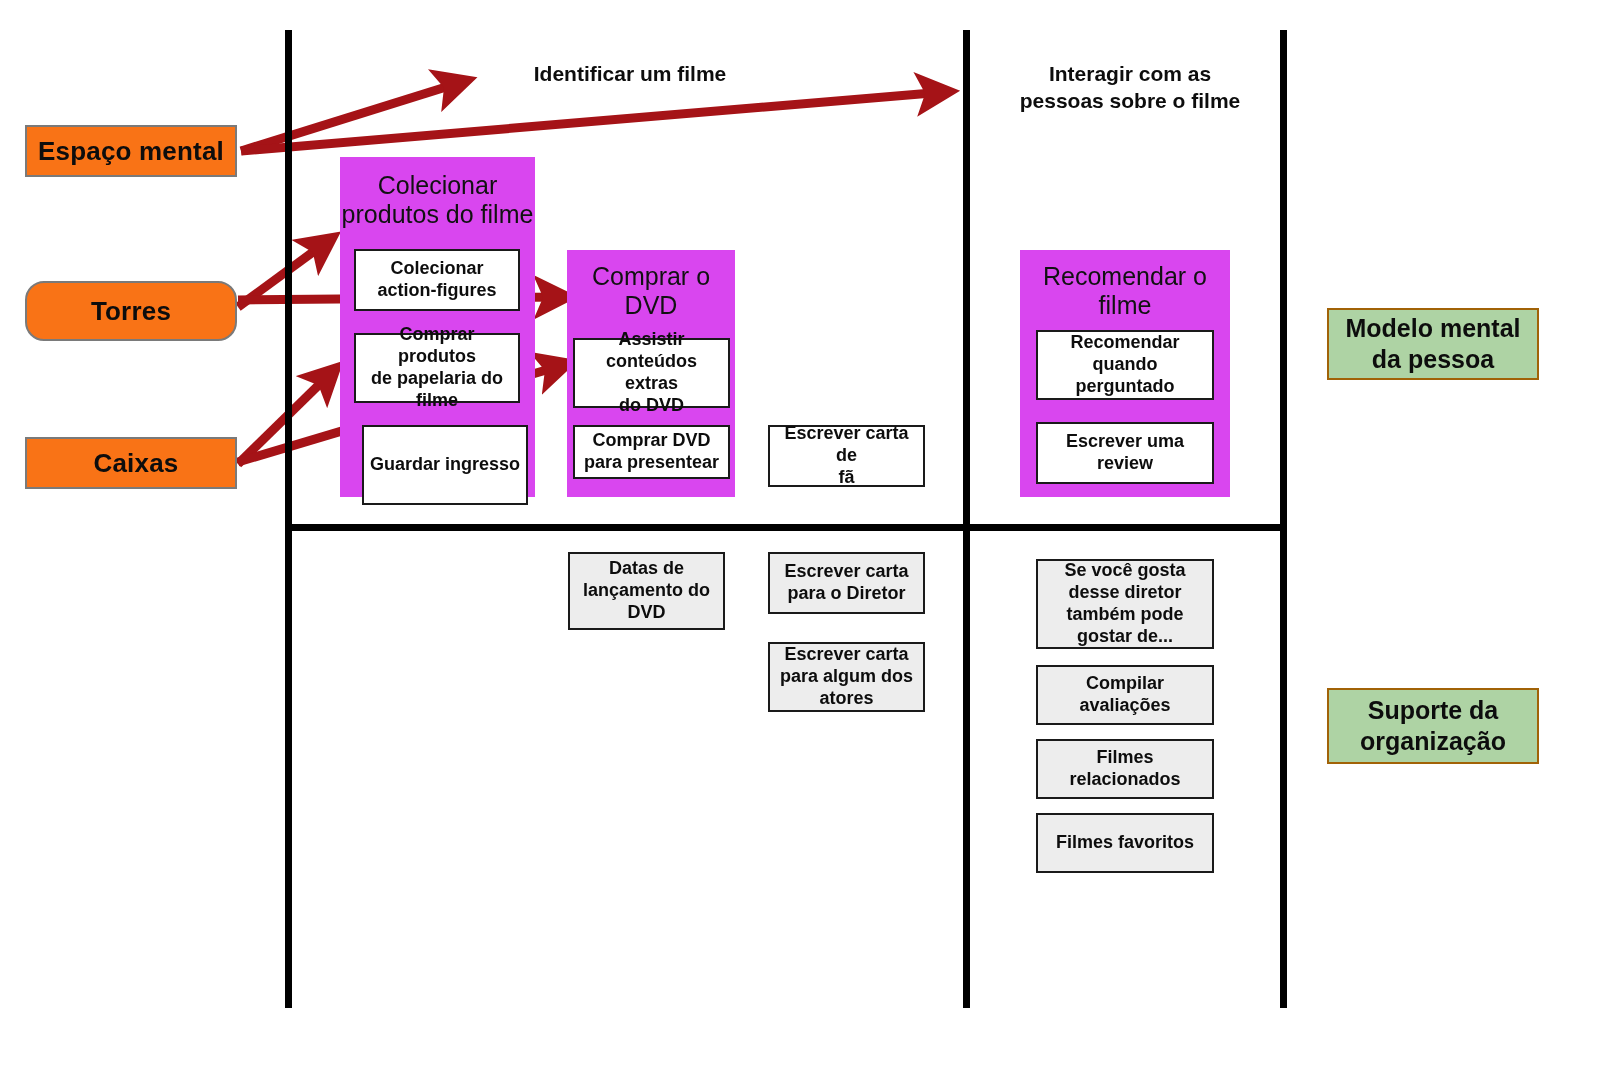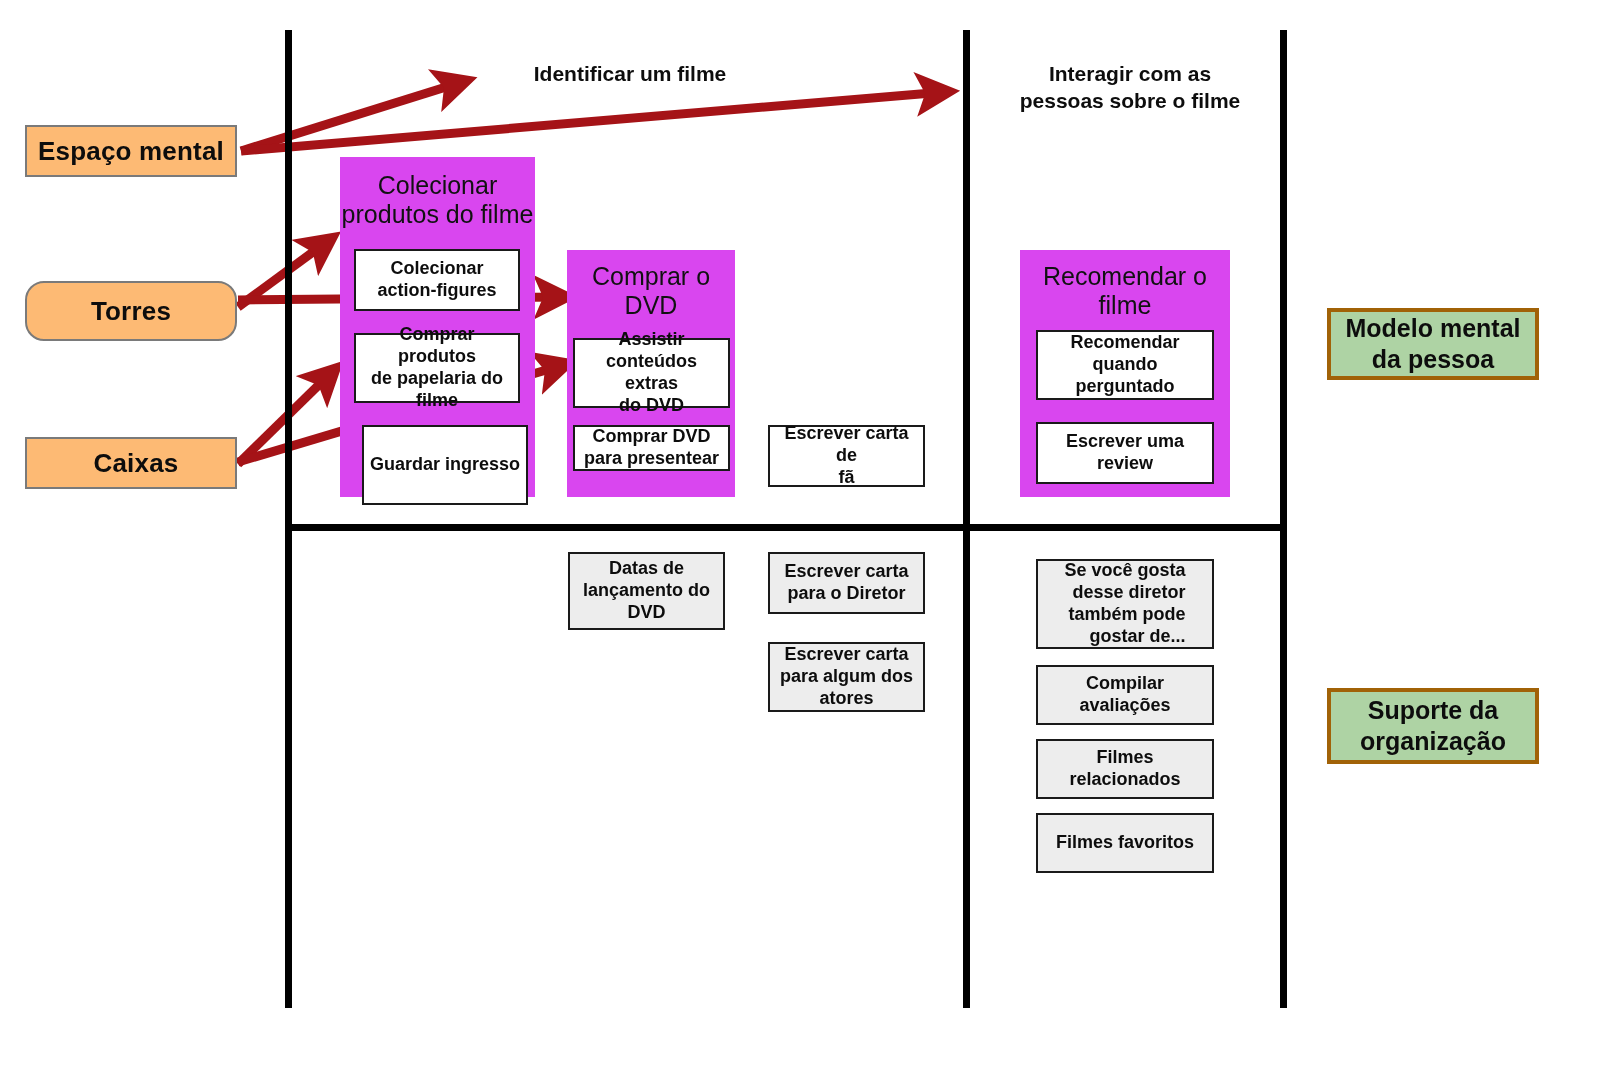--- a/index.html
+++ b/index.html
@@ -24,36 +24,36 @@
     width: 7px;
   }
   .hline {
     position: absolute;
     background: #000000;
     height: 7px;
   }
   
   .callout {
     position: absolute;
-    background: #fdba74;
+    background: #f97316;
     border: 2px solid #7a7a7a;
     display: flex;
     align-items: center;
     justify-content: center;
     font-weight: bold;
     font-size: 26px;
     color: #0d0d0d;
     box-sizing: border-box;
     letter-spacing: 0.2px;
   }
   
   .legend-box {
     position: absolute;
     background: #AED3A4;
-    border: 4px solid #a16207;
+    border: 2px solid #a16207;
     display: flex;
     align-items: center;
     justify-content: center;
     text-align: center;
     font-weight: bold;
     font-size: 25px;
     line-height: 1.25;
     color: #0d0d0d;
     box-sizing: border-box;
   }
@@ -170,21 +170,21 @@
 filme</div>
     <div class="card" style="left:22px; top:268px; width:166px; height:80px; white-space:pre-line;">Guardar ingresso</div>
   </div>
 
   <div class="group" style="left:567px; top:250px; width:168px; height:247px;">
     <div class="group-title" style="top:12px; white-space:pre-line;">Comprar o
 DVD</div>
     <div class="card" style="left:6px; top:88px; width:157px; height:70px; white-space:pre-line;">Assistir
 conteúdos extras
 do DVD</div>
-    <div class="card" style="left:6px; top:175px; width:157px; height:46px; white-space:pre-line;">Comprar DVD
+    <div class="card" style="left:6px; top:175px; width:157px; height:54px; white-space:pre-line;">Comprar DVD
 para presentear</div>
   </div>
 
   <div class="card" style="left:768px; top:425px; width:157px; height:62px; white-space:pre-line;">Escrever carta de
 fã</div>
 
   <div class="group" style="left:1020px; top:250px; width:210px; height:247px;">
     <div class="group-title" style="top:12px; white-space:pre-line;">Recomendar o
 filme</div>
     <div class="card" style="left:16px; top:80px; width:178px; height:70px; white-space:pre-line;">Recomendar
@@ -197,21 +197,21 @@
   <div class="card gray" style="left:568px; top:552px; width:157px; height:78px; white-space:pre-line;">Datas de
 lançamento do
 DVD</div>
 
   <div class="card gray" style="left:768px; top:552px; width:157px; height:62px; white-space:pre-line;">Escrever carta
 para o Diretor</div>
   <div class="card gray" style="left:768px; top:642px; width:157px; height:70px; white-space:pre-line;">Escrever carta
 para algum dos
 atores</div>
 
-  <div class="card gray" style="left:1036px; top:559px; width:178px; height:90px; white-space:pre-line;text-align:right;">Se você gosta
+  <div class="card gray" style="left:1036px; top:559px; width:178px; height:90px; white-space:pre-line;">Se você gosta
 desse diretor
 também pode
 gostar de...</div>
   <div class="card gray" style="left:1036px; top:665px; width:178px; height:60px; white-space:pre-line;">Compilar
 avaliações</div>
   <div class="card gray" style="left:1036px; top:739px; width:178px; height:60px; white-space:pre-line;">Filmes
 relacionados</div>
   <div class="card gray" style="left:1036px; top:813px; width:178px; height:60px; white-space:pre-line;">Filmes favoritos</div>
 
 </div>

